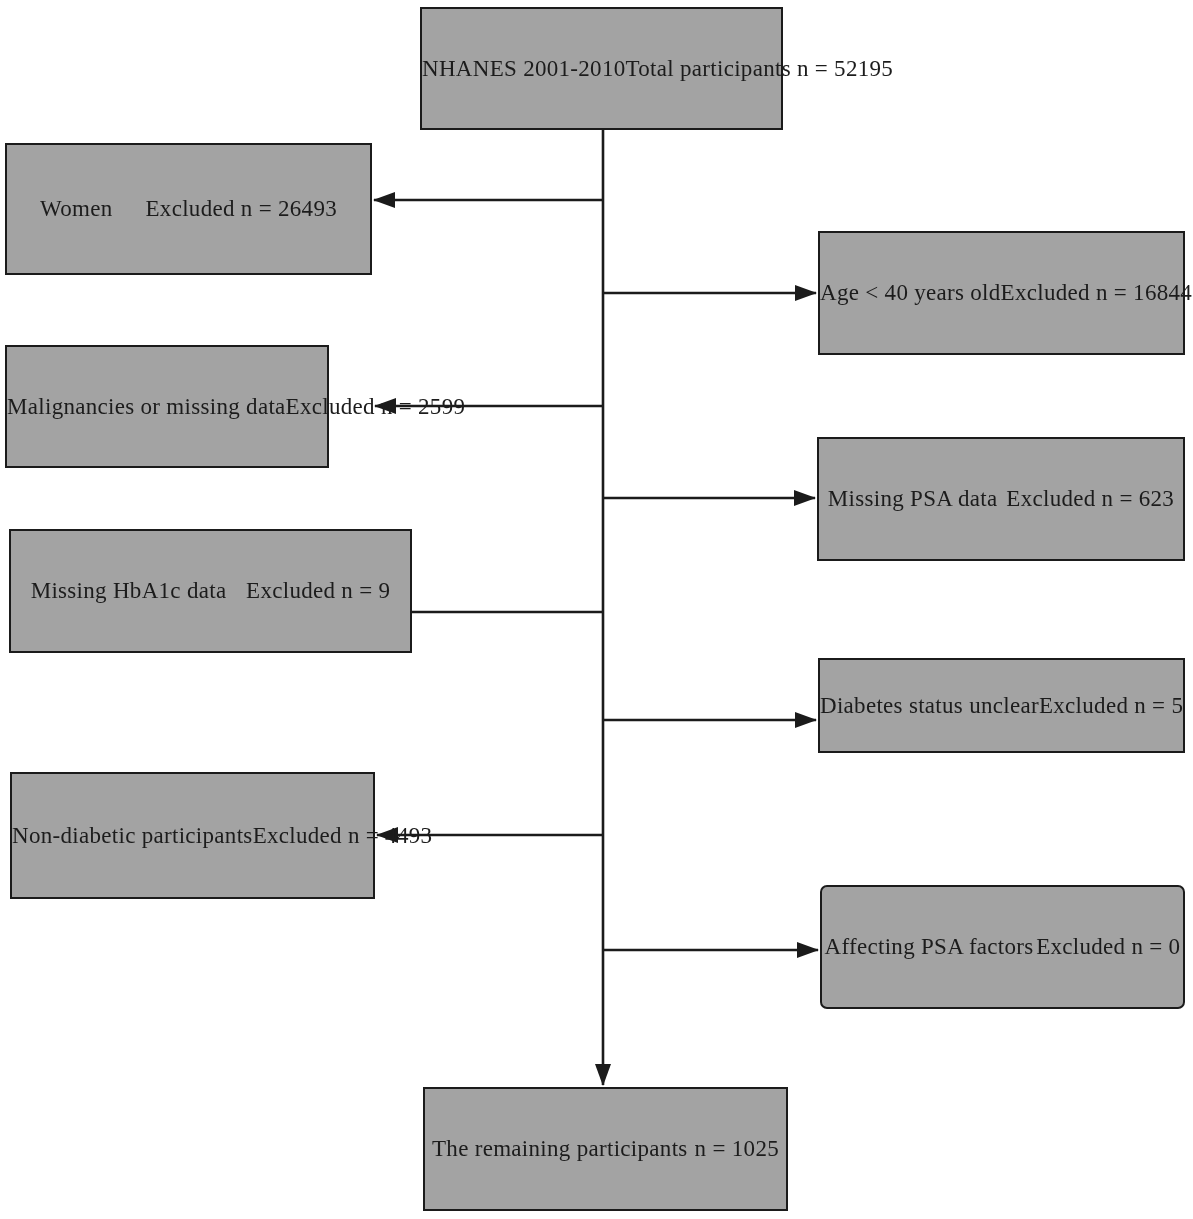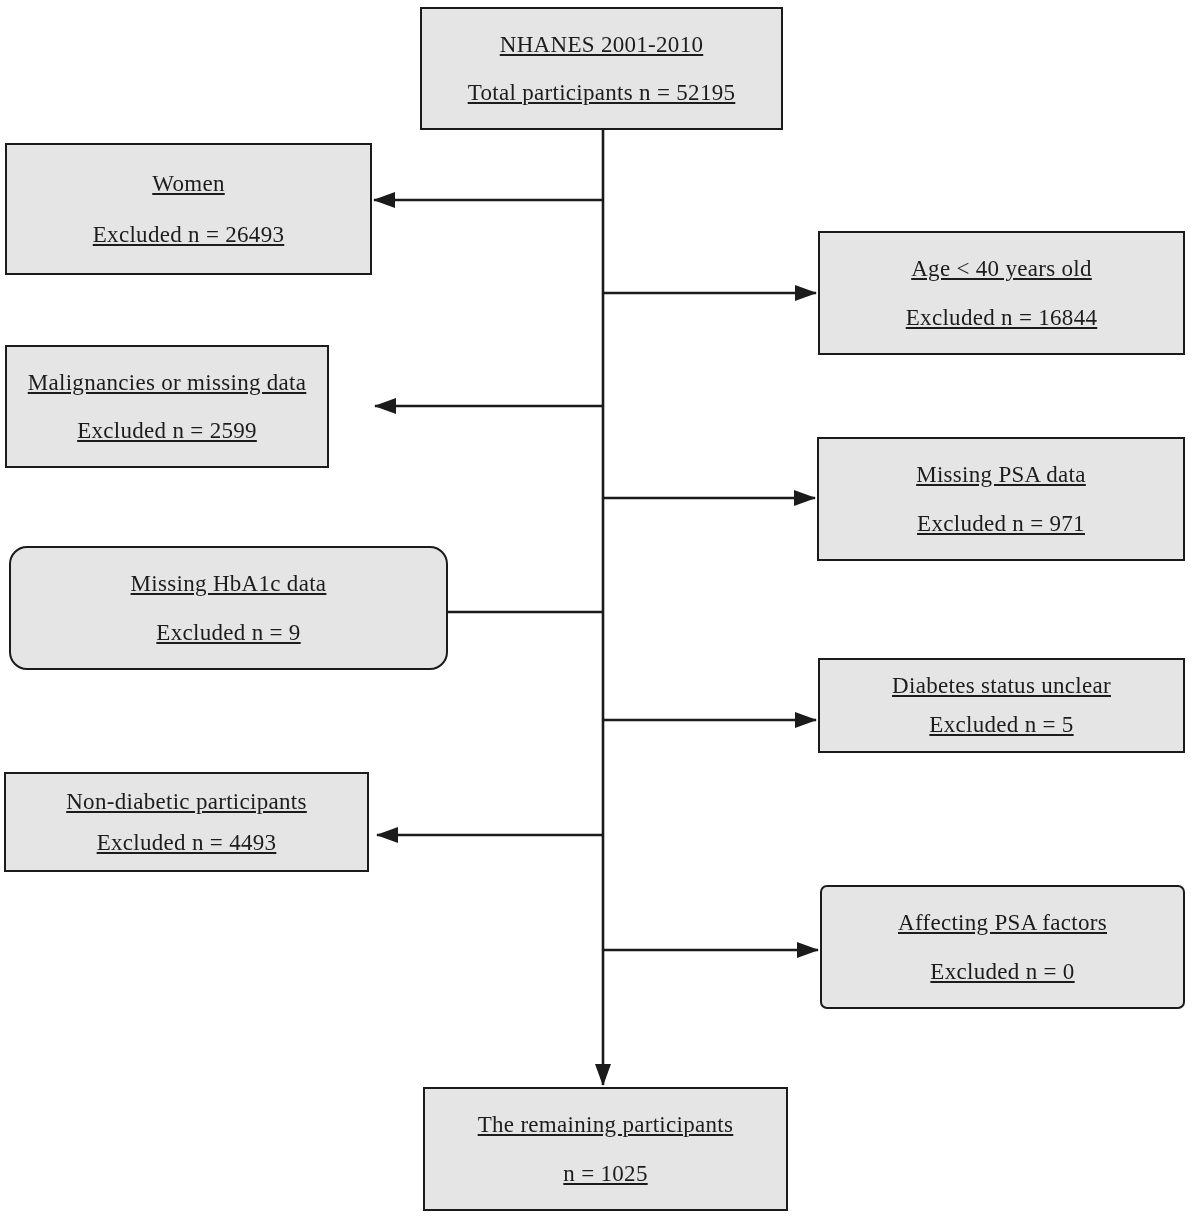--- a/index.html
+++ b/index.html
@@ -12,52 +12,51 @@
     width: 1193px;
     height: 1219px;
     background: #ffffff;
     font-family: "Liberation Serif", "DejaVu Serif", serif;
     color: #1c1c1c;
     overflow: hidden;
   }
   .box {
     position: absolute;
     border: 2.5px solid #1b1b1b;
-    background: #e5e5e5;
+    background: #a3a3a3;
     display: flex;
-    flex-direction: column;
+    flex-direction: row;
     justify-content: space-evenly;
     align-items: center;
     text-align: center;
     box-sizing: border-box;
     z-index: 2;
-    text-decoration: underline;
   }
   .box-line {
     font-size: 23px;
     line-height: 1.1;
     letter-spacing: 0.3px;
     white-space: nowrap;
   }
   #connectors {
     position: absolute;
     left: 0;
     top: 0;
     z-index: 1;
   }
 
   
   #top-box         { left: 420px; top: 7px;    width: 363px; height: 123px; }
   #women-box       { left: 5px;   top: 143px;  width: 367px; height: 132px; }
   #age-box         { left: 818px; top: 231px;  width: 367px; height: 124px; }
   #malig-box       { left: 5px;   top: 345px;  width: 324px; height: 123px; }
   #psa-box         { left: 817px; top: 437px;  width: 368px; height: 124px; text-align: right; }
-  #hba1c-box       { left: 9px;   top: 546px;  width: 439px; height: 124px; border-radius: 18px; }
+  #hba1c-box       { left: 9px;   top: 529px;  width: 403px; height: 124px; }
   #diabetes-box    { left: 818px; top: 658px;  width: 367px; height: 95px; }
-  #nondiab-box     { left: 4px;  top: 772px;  width: 365px; height: 100px; }
+  #nondiab-box     { left: 10px;  top: 772px;  width: 365px; height: 127px; }
   #factors-box     { left: 820px; top: 885px;  width: 365px; height: 124px; border-radius: 7px; }
   #remaining-box   { left: 423px; top: 1087px; width: 365px; height: 124px; text-align: center; }
 </style>
 </head>
 <body>
 
 <div id="canvas">
 
   <svg id="connectors" width="1193" height="1219" viewBox="0 0 1193 1219">
     <defs>
@@ -104,21 +103,21 @@
     <div class="box-line">Excluded n = 4493</div>
   </div>
 
   <div class="box" id="age-box">
     <div class="box-line">Age &lt; 40 years old</div>
     <div class="box-line">Excluded n = 16844</div>
   </div>
 
   <div class="box" id="psa-box">
     <div class="box-line">Missing PSA data</div>
-    <div class="box-line">Excluded n = 971</div>
+    <div class="box-line">Excluded n = 623</div>
   </div>
 
   <div class="box" id="diabetes-box">
     <div class="box-line">Diabetes status unclear</div>
     <div class="box-line">Excluded n = 5</div>
   </div>
 
   <div class="box" id="factors-box">
     <div class="box-line">Affecting PSA factors</div>
     <div class="box-line">Excluded n = 0</div>

